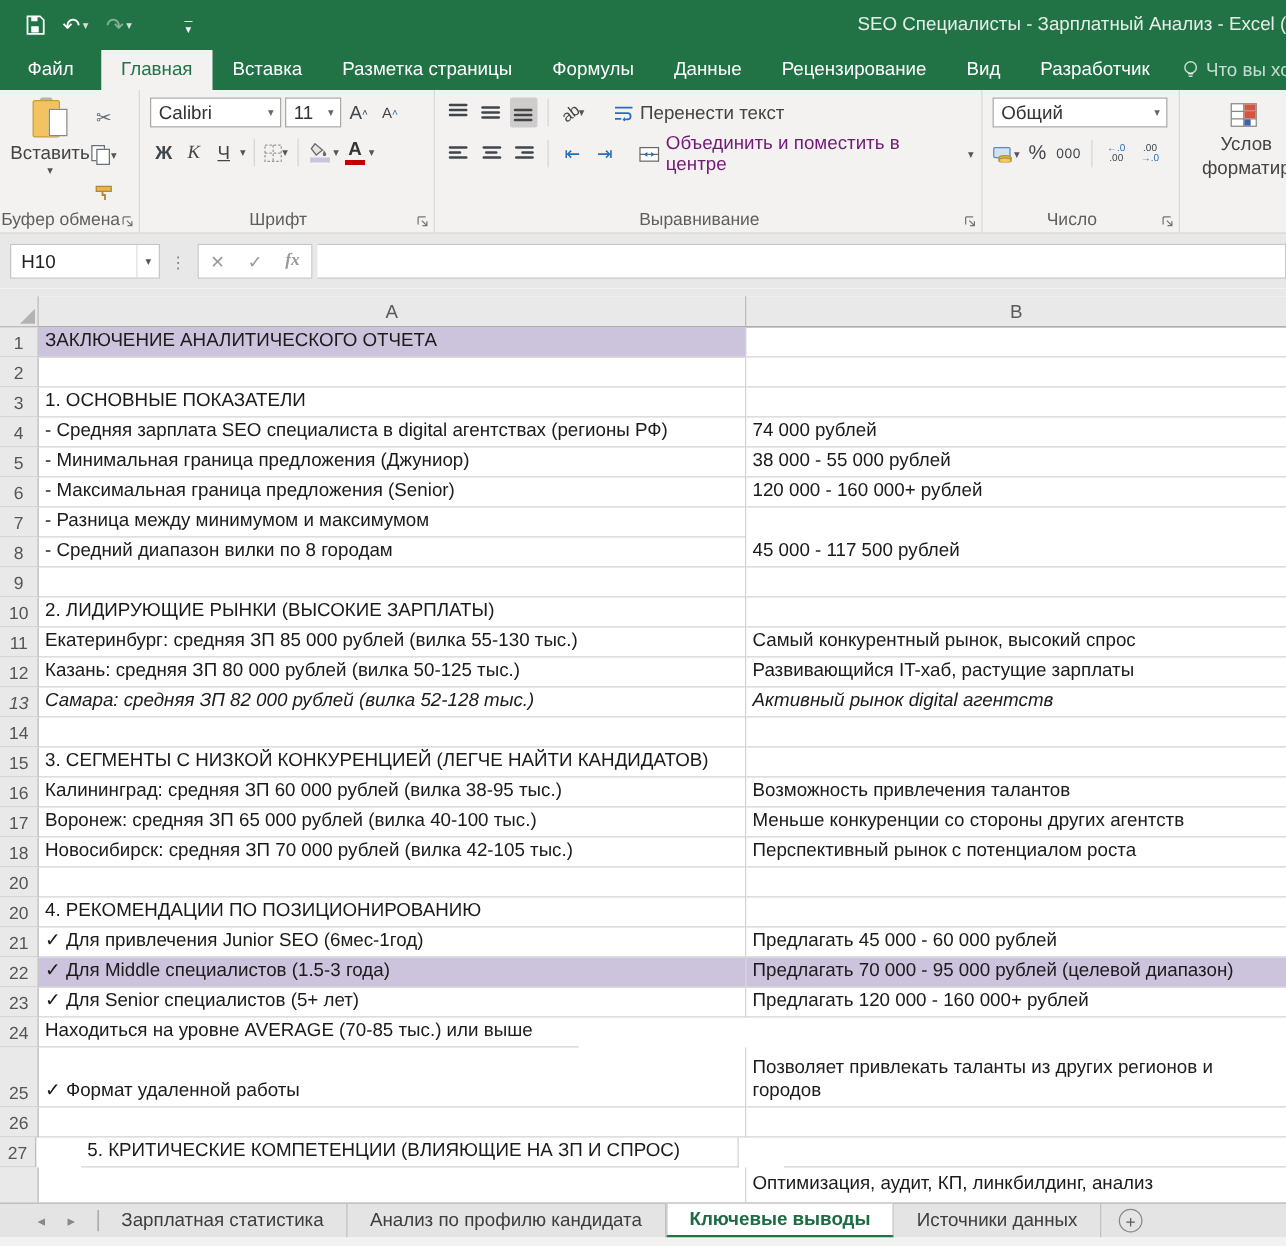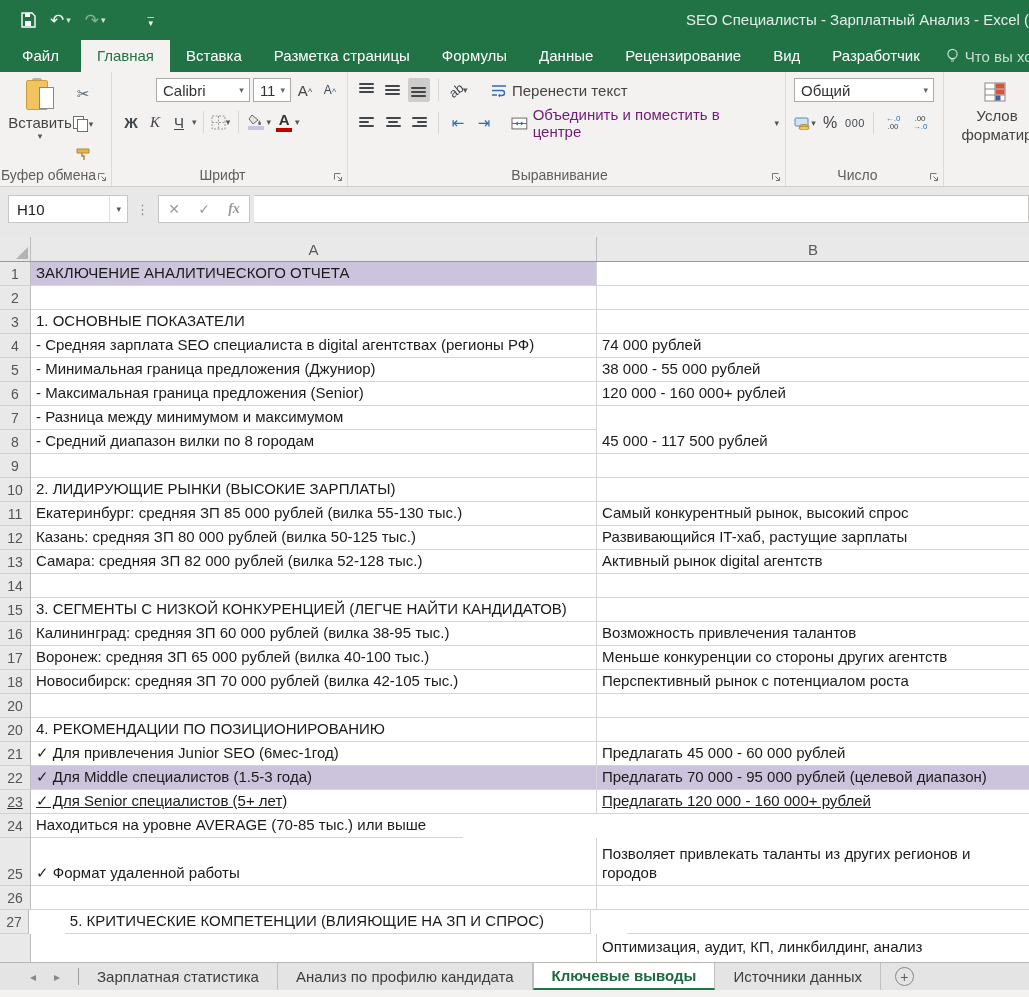--- a/index.html
+++ b/index.html
@@ -182,21 +182,21 @@
       <span class="launcher">
         <svg width="10" height="10" viewBox="0 0 10 10">
             <path d="M1.5 1.5v6M1.5 1.5h6" stroke="#767472" fill="none"></path>
             <path d="M4.5 4.5l4 4M8.5 5v3.5H5" stroke="#767472" fill="none"></path>
           </svg>
       </span>
     </div>
 
     <div class="rgroup" style="width:236px;">
       <div class="rowline" style="gap:3px;">
-        <div class="combo" style="width:116px;margin-left:36px;">
+        <div class="combo" style="width:105px;">
             <span>Calibri</span>
             <span class="car">▾</span>
           </div>
         <div class="combo" style="width:45px;">
             <span>11</span>
             <span class="car">▾</span>
           </div>
         <span class="icobtn">А<sup style="font-size:8px;">˄</sup></span>
         <span class="icobtn" style="font-size:12px;">А<sup style="font-size:8px;color:#2a6fb5;">˄</sup></span>
       </div>
@@ -449,21 +449,21 @@
         <div class="g-row" style="height: 24px;">
           <div class="g-num">11</div>
           <div class="g-cell g-a">Екатеринбург: средняя ЗП 85 000 рублей (вилка 55-130 тыс.)</div>
           <div class="g-cell g-b">Самый конкурентный рынок, высокий спрос</div>
         </div>
         <div class="g-row" style="height: 24px;">
           <div class="g-num">12</div>
           <div class="g-cell g-a">Казань: средняя ЗП 80 000 рублей (вилка 50-125 тыс.)</div>
           <div class="g-cell g-b">Развивающийся IT-хаб, растущие зарплаты</div>
         </div>
-        <div class="g-row" style="height: 24px;">
+        <div class="g-row" style="height: 24px; font-style: italic;">
           <div class="g-num">13</div>
           <div class="g-cell g-a">Самара: средняя ЗП 82 000 рублей (вилка 52-128 тыс.)</div>
           <div class="g-cell g-b">Активный рынок digital агентств</div>
         </div>
         <div class="g-row" style="height: 24px;">
           <div class="g-num">14</div>
           <div class="g-cell g-a"></div>
           <div class="g-cell g-b"></div>
         </div>
         <div class="g-row" style="height: 24px;">
@@ -499,21 +499,21 @@
         <div class="g-row" style="height: 24px;">
           <div class="g-num">21</div>
           <div class="g-cell g-a">✓ Для привлечения Junior SEO (6мес-1год)</div>
           <div class="g-cell g-b">Предлагать 45 000 - 60 000 рублей</div>
         </div>
         <div class="g-row" style="height: 24px;">
           <div class="g-num">22</div>
           <div class="g-cell g-a fill">✓ Для Middle специалистов (1.5-3 года)</div>
           <div class="g-cell g-b fill">Предлагать 70 000 - 95 000 рублей (целевой диапазон)</div>
         </div>
-        <div class="g-row" style="height: 24px; text-decoration: underline;">
+        <div class="g-row" style="height: 24px;">
           <div class="g-num">23</div>
           <div class="g-cell g-a">✓ Для Senior специалистов (5+ лет)</div>
           <div class="g-cell g-b">Предлагать 120 000 - 160 000+ рублей</div>
         </div>
         <div class="g-row" style="height: 24px;">
           <div class="g-num">24</div>
           <div class="g-cell g-b">Находиться на уровне AVERAGE (70-85 тыс.) или выше</div>
         </div>
         <div class="g-row" style="height: 48px;">
           <div class="g-num">25</div>

